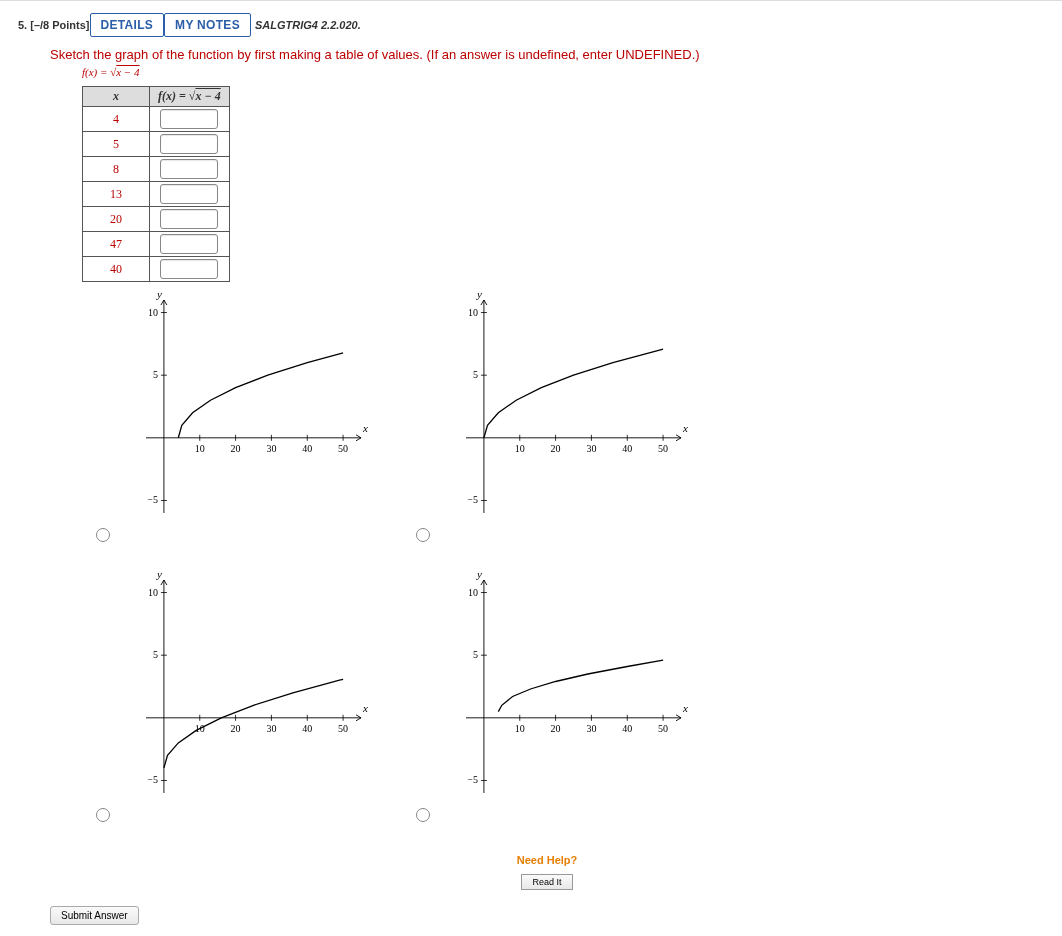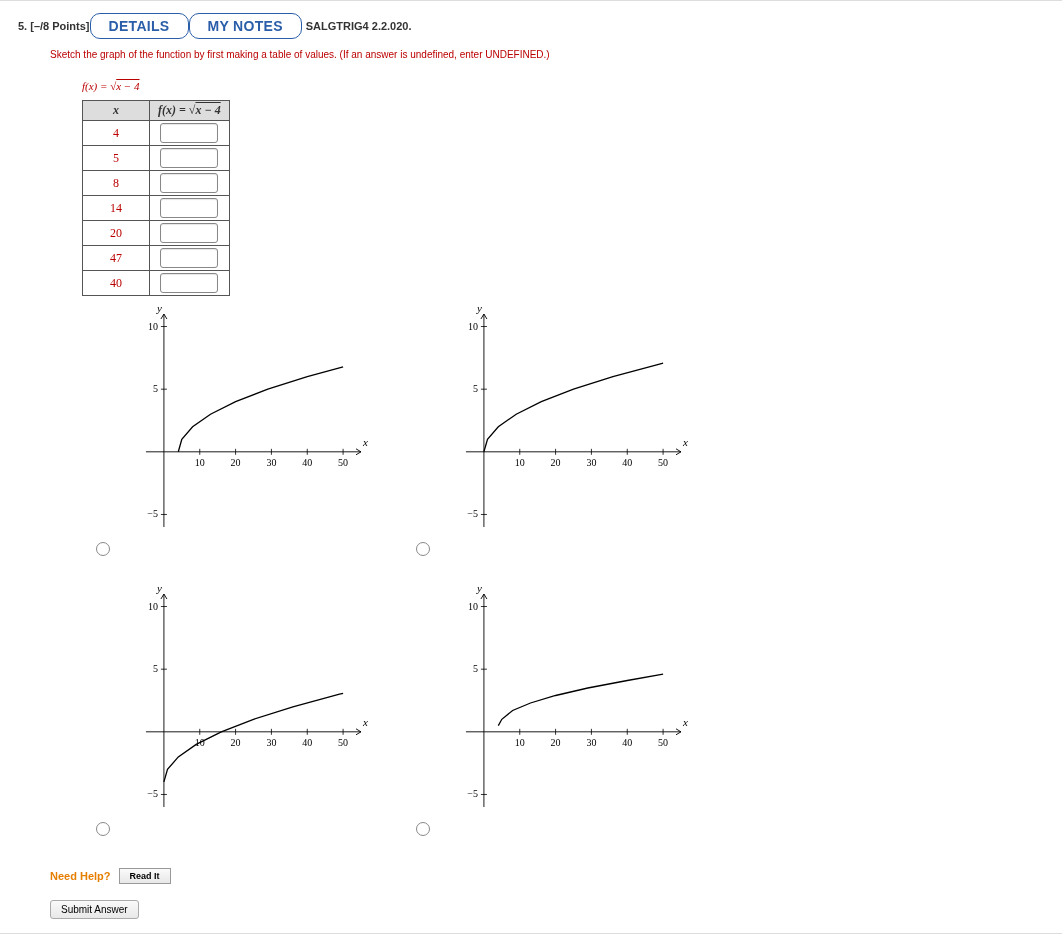--- a/index.html
+++ b/index.html
@@ -25,29 +25,29 @@
     display: flex;
     align-items: center;
     gap: 0;
     margin-bottom: 10px;
   }
   .q-num { font-weight: bold; color: #333; }
   .btn-outline {
     border: 1px solid #2a5ea8;
     color: #2a5ea8;
     background: #fff;
-    padding: 4px 18px;
-    font-size: 14px;
+    padding: 4px 10px;
+    font-size: 12px;
     font-weight: bold;
     letter-spacing: .3px;
-    border-radius: 10px;
+    border-radius: 2px;
     cursor: pointer;
   }
-  .src-label { font-weight: bold; color: #333; margin-left: 4px; font-size:11px;}
-  .instr { color: #b00; font-size: 10px; margin: 6px 0 20px 32px; }
+  .src-label { font-weight: bold; color: #333; margin-left: 4px; font-size:11px;font-style:italic;}
+  .instr { color: #b00; font-size: 13px; margin: 6px 0 4px 32px; }
   .formula { font-family: "Times New Roman", serif; font-style: italic; margin: 2px 0 8px 64px; color:#b00;}
   .formula .rad { font-style: normal; }
   .tbl {
     border: 1px solid #555;
     border-collapse: collapse;
     margin-left: 64px;
     font-family: "Times New Roman", serif;
   }
   .tbl th, .tbl td {
     border: 1px solid #555;
@@ -95,29 +95,30 @@
   .plot {
     position: absolute;
     left: 44px;
     top: 6px;
   }
   .need-help {
     margin: 12px 0 10px 32px;
     display: flex;
     align-items: center;
     gap: 8px;
+    flex-direction: column;
   }
   .need-help-label { color: #e67e00; font-weight: bold; font-size: 11px; }
   .readit {
     border: 1px solid #999;
     background: linear-gradient(#fafafa,#e8e8e8);
     font-size: 9px;
     padding: 2px 10px;
     cursor: pointer;
-    font-weight: bold;
+    font-weight: normal;
   }
   .submit {
     margin: 6px 0 0 32px;
     border: 1px solid #aaa;
     background: linear-gradient(#fafafa,#e8e8e8);
     font-size: 10px;
     padding: 3px 10px;
     border-radius: 3px;
     cursor: pointer;
   }
@@ -158,21 +159,21 @@
           </tr>
           <tr>
             <td class="xv">5</td>
             <td><input type="text" class="ans-input" style=""></td>
           </tr>
           <tr>
             <td class="xv">8</td>
             <td><input type="text" class="ans-input" style=""></td>
           </tr>
           <tr>
-            <td class="xv">14</td>
+            <td class="xv">13</td>
             <td><input type="text" class="ans-input" style=""></td>
           </tr>
           <tr>
             <td class="xv">20</td>
             <td><input type="text" class="ans-input" style=""></td>
           </tr>
           <tr>
             <td class="xv">47</td>
             <td><input type="text" class="ans-input" style=""></td>
           </tr>

